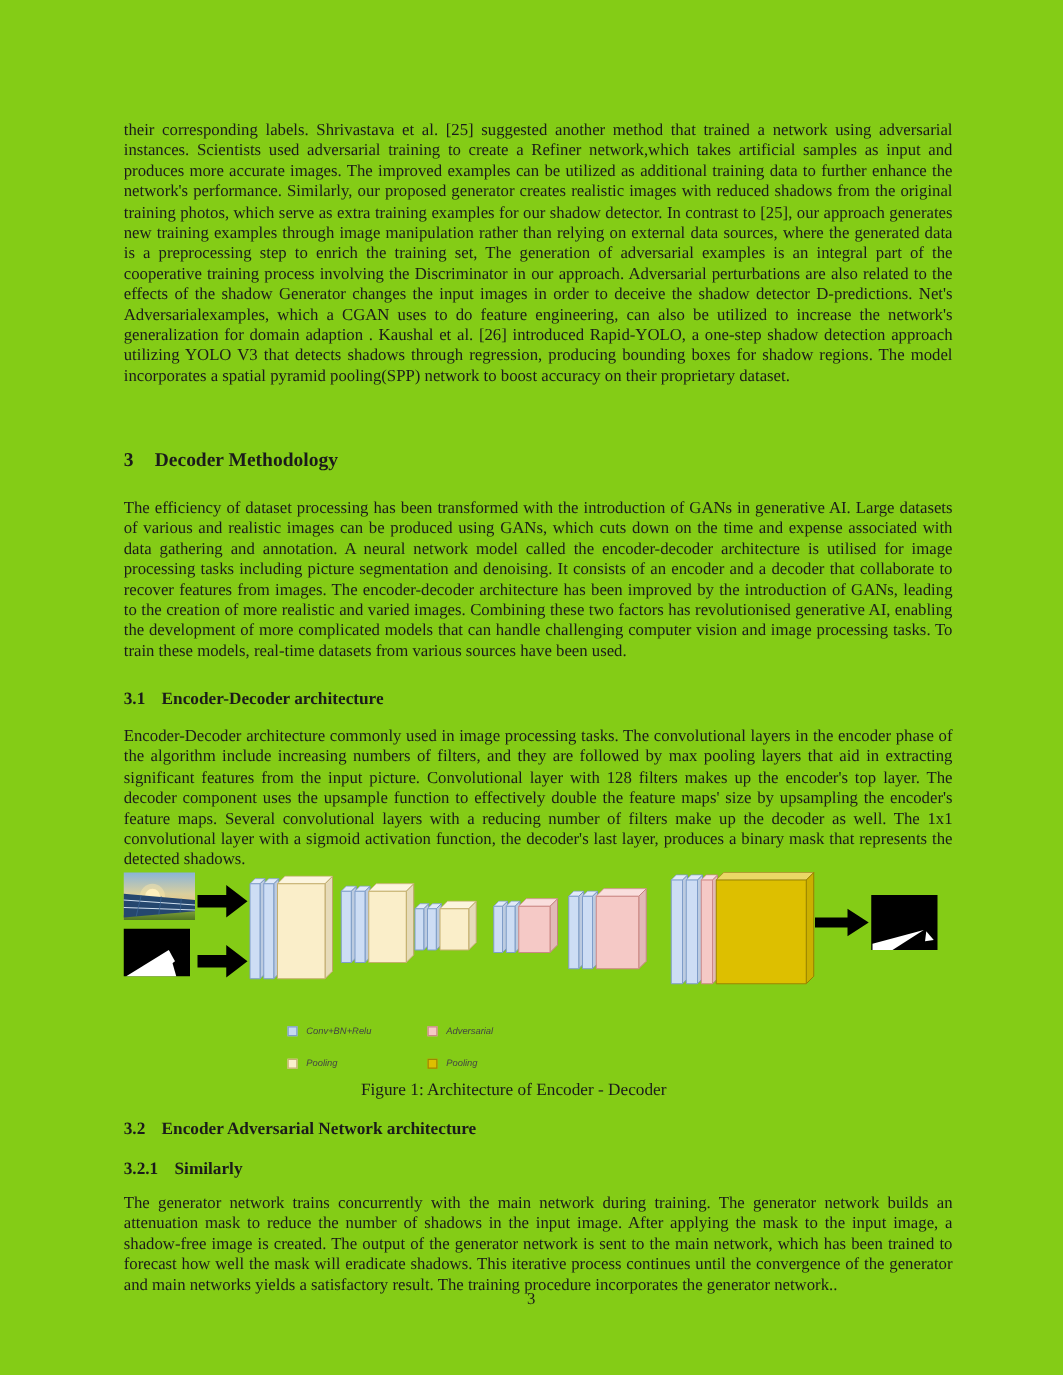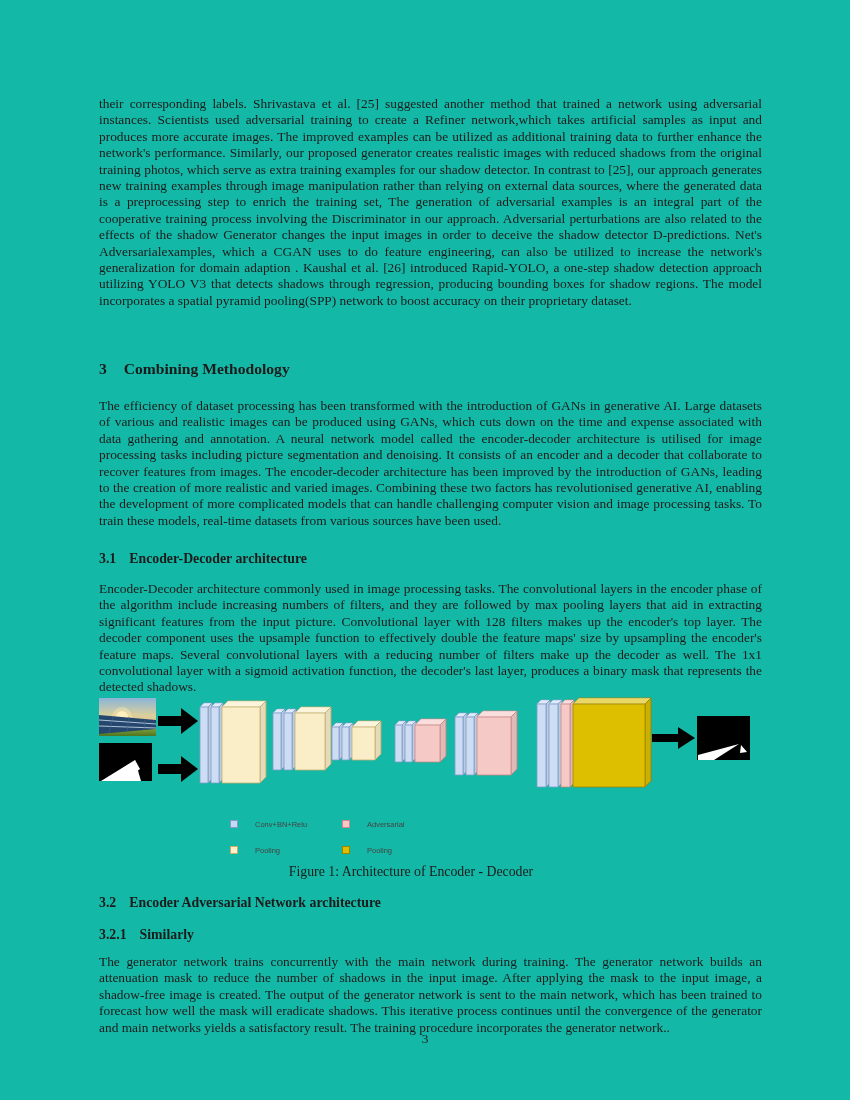--- a/index.html
+++ b/index.html
@@ -1,48 +1,48 @@
 <!DOCTYPE html>
 <html><head>
 <meta charset="utf-8">
 <style>
   html,body{margin:0;padding:0;background:#ffffff;}
-  .page{position:relative;width:850px;height:1100px;background:#14b8a6;overflow:hidden;
+  .page{position:relative;width:850px;height:1100px;background:#84cc16;overflow:hidden;
         font-family:"Liberation Serif",serif;color:#1b1b1b;}
   .para{position:absolute;left:99px;width:663px;text-align:justify;
         font-size:13.4px;line-height:16.4px;}
   #para-intro{top:96px;}
   #para-sec3{top:398px;}
   #para-sec31{top:581px;}
   #para-sec321{top:954px;}
   .heading{position:absolute;left:99px;font-weight:bold;white-space:nowrap;}
   #head-sec3{top:360px;font-size:15.6px;}
   #head-sec31{top:551px;font-size:13.8px;font-family:Liberation Serif, serif;}
   #head-sec32{top:895px;font-size:13.8px;}
   #head-sec321{top:927px;font-size:13.8px;}
   .hnum-l{display:inline-block;margin-right:17px;}
   .hnum-s{display:inline-block;margin-right:13px;}
   #figure-svg{position:absolute;left:95px;top:693px;}
   .legend{position:absolute;left:230px;top:820px;display:grid;
           grid-template-columns:112px 130px;row-gap:17px;
           font-family:"Liberation Sans",sans-serif;font-size:7.5px;color:#444;}
-  .legend-item{display:flex;align-items:flex-start;gap:17px;}
+  .legend-item{display:flex;align-items:flex-end;gap:7px;font-style:italic;}
   .legend-swatch{width:8px;height:8px;border:1px solid rgba(0,0,0,0.35);box-sizing:border-box;}
   .caption{position:absolute;left:0;width:822px;top:864px;text-align:center;font-size:13.8px;}
   .pagenum{position:absolute;left:0;width:850px;top:1031px;text-align:center;font-size:13.4px;}
 </style>
 </head>
 <body>
 
 <div class="page">
 
   <div class="para" id="para-intro">their corresponding labels. Shrivastava et al. [25] suggested another method that trained a network using adversarial instances. Scientists used adversarial training to create a Refiner network,which takes artificial samples as input and produces more accurate images. The improved examples can be utilized as additional training data to further enhance the network's performance. Similarly, our proposed generator creates realistic images with reduced shadows from the original training photos, which serve as extra training examples for our shadow detector. In contrast to [25], our approach generates new training examples through image manipulation rather than relying on external data sources, where the generated data is a preprocessing step to enrich the training set, The generation of adversarial examples is an integral part of the cooperative training process involving the Discriminator in our approach. Adversarial perturbations are also related to the effects of the shadow Generator changes the input images in order to deceive the shadow detector D-predictions. Net's Adversarialexamples, which a CGAN uses to do feature engineering, can also be utilized to increase the network's generalization for domain adaption . Kaushal et al. [26] introduced Rapid-YOLO, a one-step shadow detection approach utilizing YOLO V3 that detects shadows through regression, producing bounding boxes for shadow regions. The model incorporates a spatial pyramid pooling(SPP) network to boost accuracy on their proprietary dataset.</div>
 
   <div class="heading" id="head-sec3">
-    <span class="hnum-l">3</span><span>Combining Methodology</span>
+    <span class="hnum-l">3</span><span>Decoder Methodology</span>
   </div>
 
   <div class="para" id="para-sec3">The efficiency of dataset processing has been transformed with the introduction of GANs in generative AI. Large datasets of various and realistic images can be produced using GANs, which cuts down on the time and expense associated with data gathering and annotation. A neural network model called the encoder-decoder architecture is utilised for image processing tasks including picture segmentation and denoising. It consists of an encoder and a decoder that collaborate to recover features from images.  The encoder-decoder architecture has been improved by the introduction of GANs, leading to the creation of more realistic and varied images. Combining these two factors has revolutionised generative AI, enabling the development of more complicated models that can handle challenging computer vision and image processing tasks. To train these models, real-time datasets from various sources have been used.</div>
 
   <div class="heading" id="head-sec31">
     <span class="hnum-s">3.1</span><span>Encoder-Decoder architecture</span>
   </div>
 
   <div class="para" id="para-sec31">Encoder-Decoder architecture commonly used in image processing tasks. The convolutional layers in the encoder phase of the algorithm include increasing numbers of filters, and they are followed by max pooling layers that aid in extracting significant features from the input picture. Convolutional layer with 128 filters makes up the encoder's top layer. The decoder component uses the upsample function to effectively double the feature maps' size by upsampling the encoder's feature maps. Several convolutional layers with a reducing number of filters make up the decoder as well. The 1x1 convolutional layer with a sigmoid activation function, the decoder's last layer, produces a binary mask that represents the detected shadows.</div>
 

